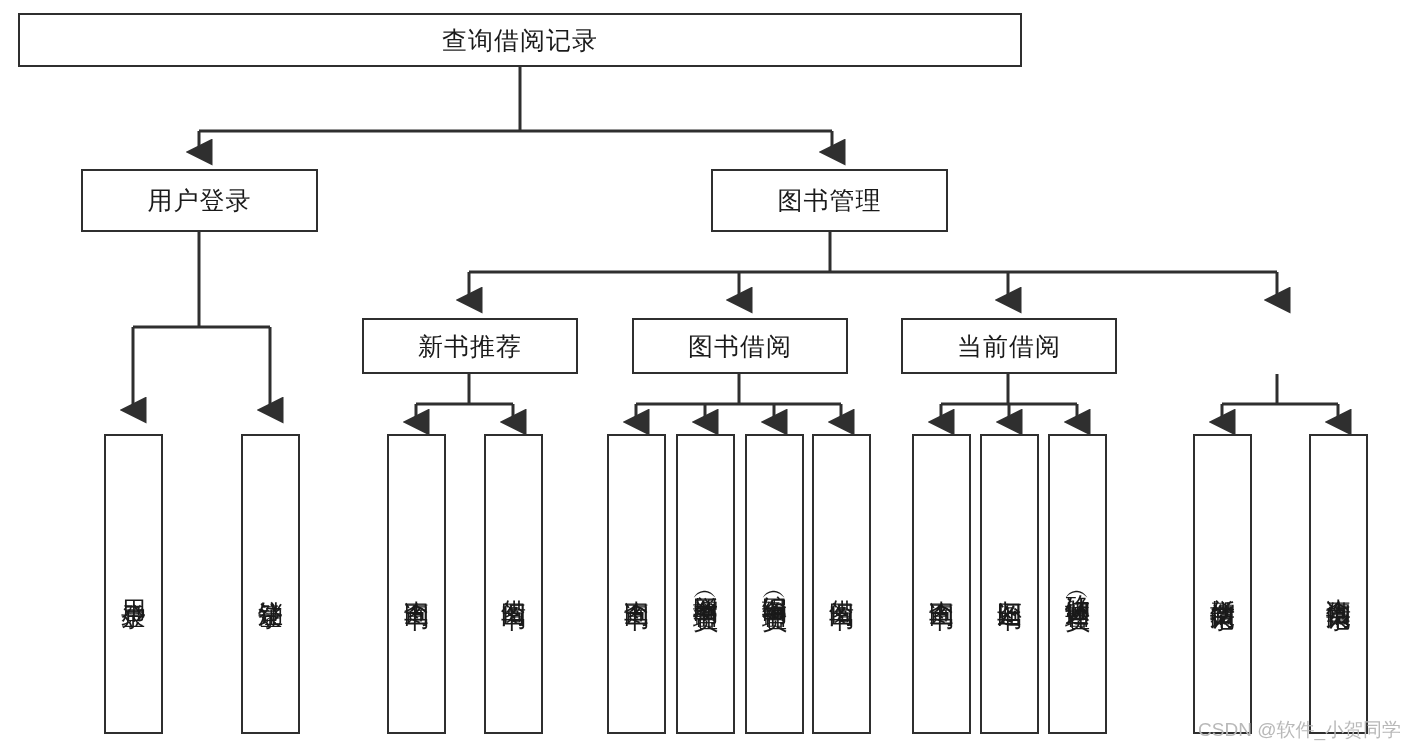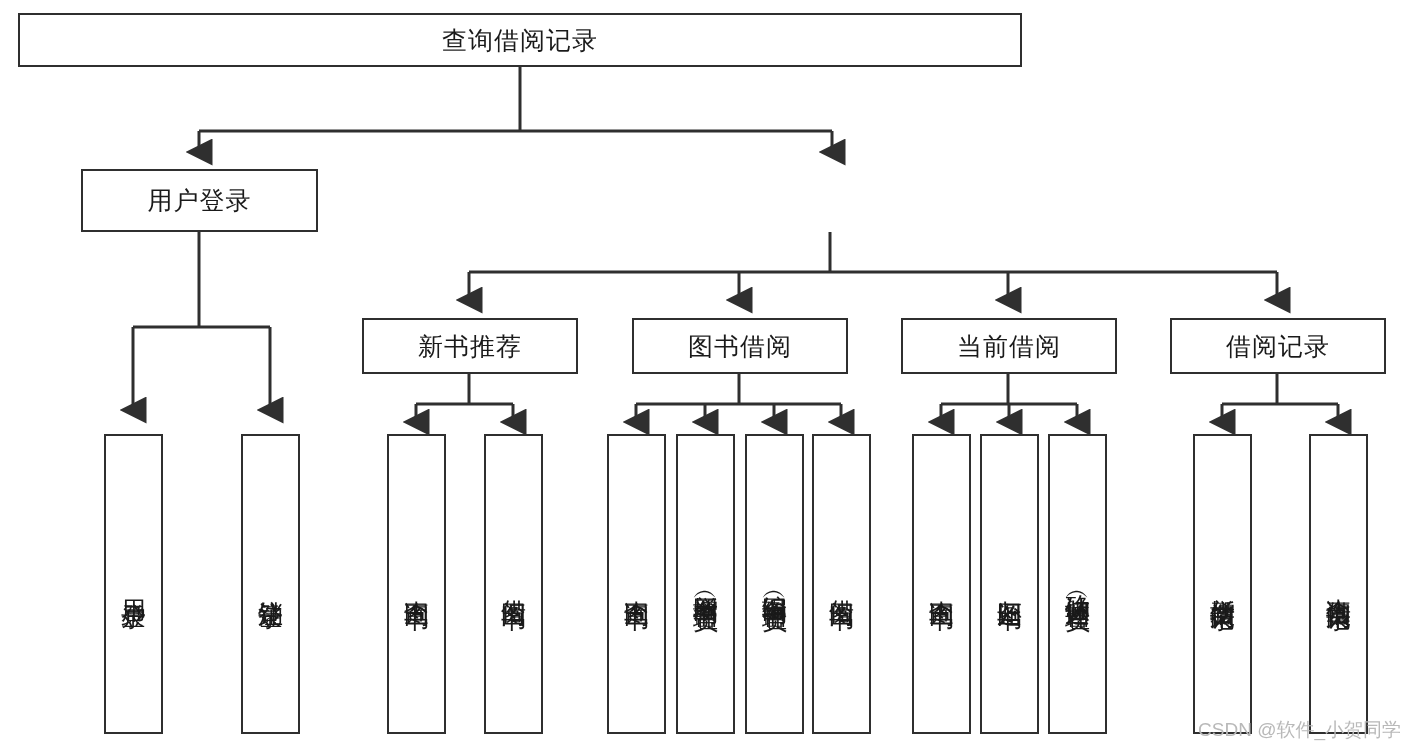--- a/index.html
+++ b/index.html
@@ -119,32 +119,32 @@
     </g>
   </svg>
 
   <div class="node horiz" style="left:18px; top:13px; width:1004px; height:54px;">
     <span>查询借阅记录</span>
   </div>
 
   <div class="node horiz" style="left:81px; top:169px; width:237px; height:63px;">
     <span>用户登录</span>
   </div>
+  <div class="node horiz" style="left:711px; top:169px; width:237px; height:63px;">
+    <span>图书管理</span>
+  </div>
 
   <div class="node horiz" style="left:632px; top:318px; width:216px; height:56px;">
     <span>图书借阅</span>
   </div>
   <div class="node horiz" style="left:362px; top:318px; width:216px; height:56px;">
     <span>新书推荐</span>
   </div>
   <div class="node horiz" style="left:901px; top:318px; width:216px; height:56px;">
     <span>当前借阅</span>
-  </div>
-  <div class="node horiz" style="left:1170px; top:318px; width:216px; height:56px;">
-    <span>借阅记录</span>
   </div>
 
   <div class="node vert" style="left:104px; top:434px; width:59px; height:300px;">
     <span class="vlabel">用户登录</span>
   </div>
   <div class="node vert" style="left:241px; top:434px; width:59px; height:300px;">
     <span class="vlabel">注销登录</span>
   </div>
 
   <div class="node vert" style="left:387px; top:434px; width:59px; height:300px;">

